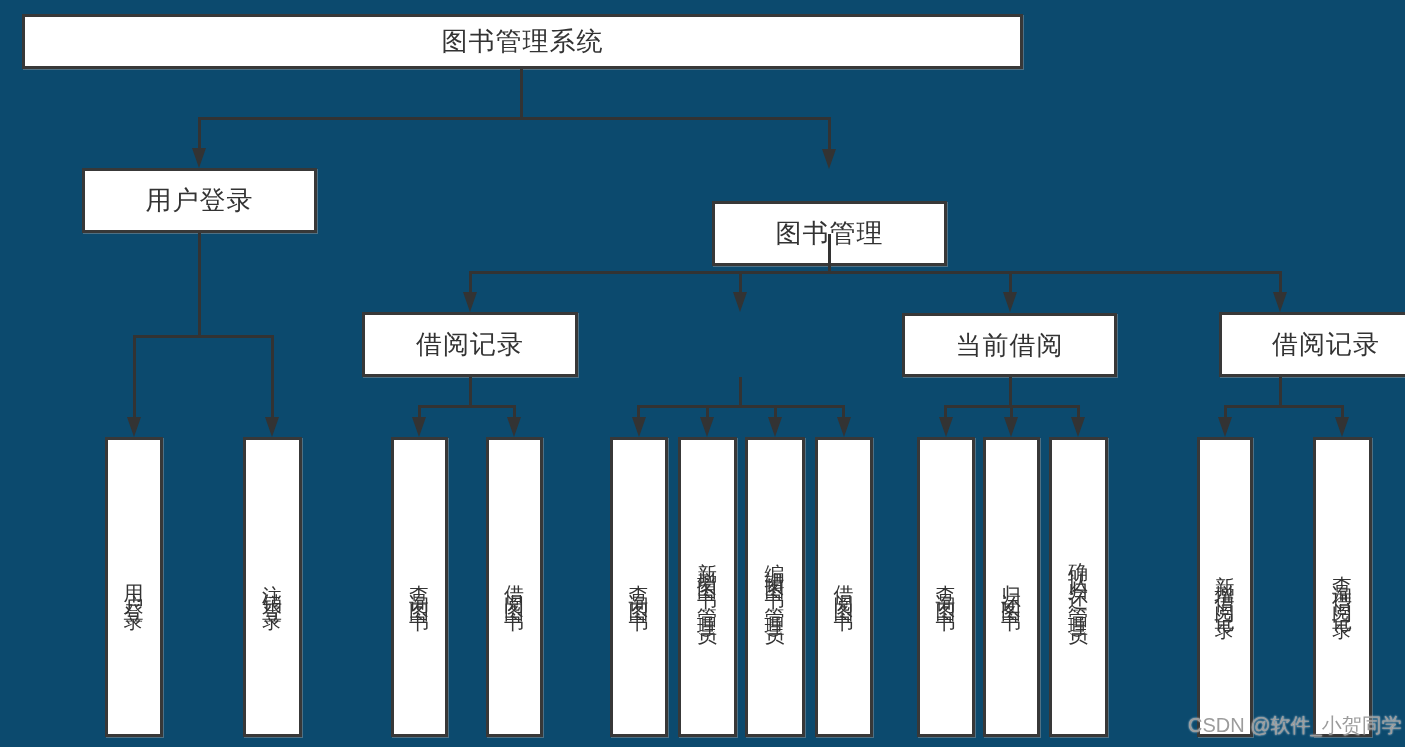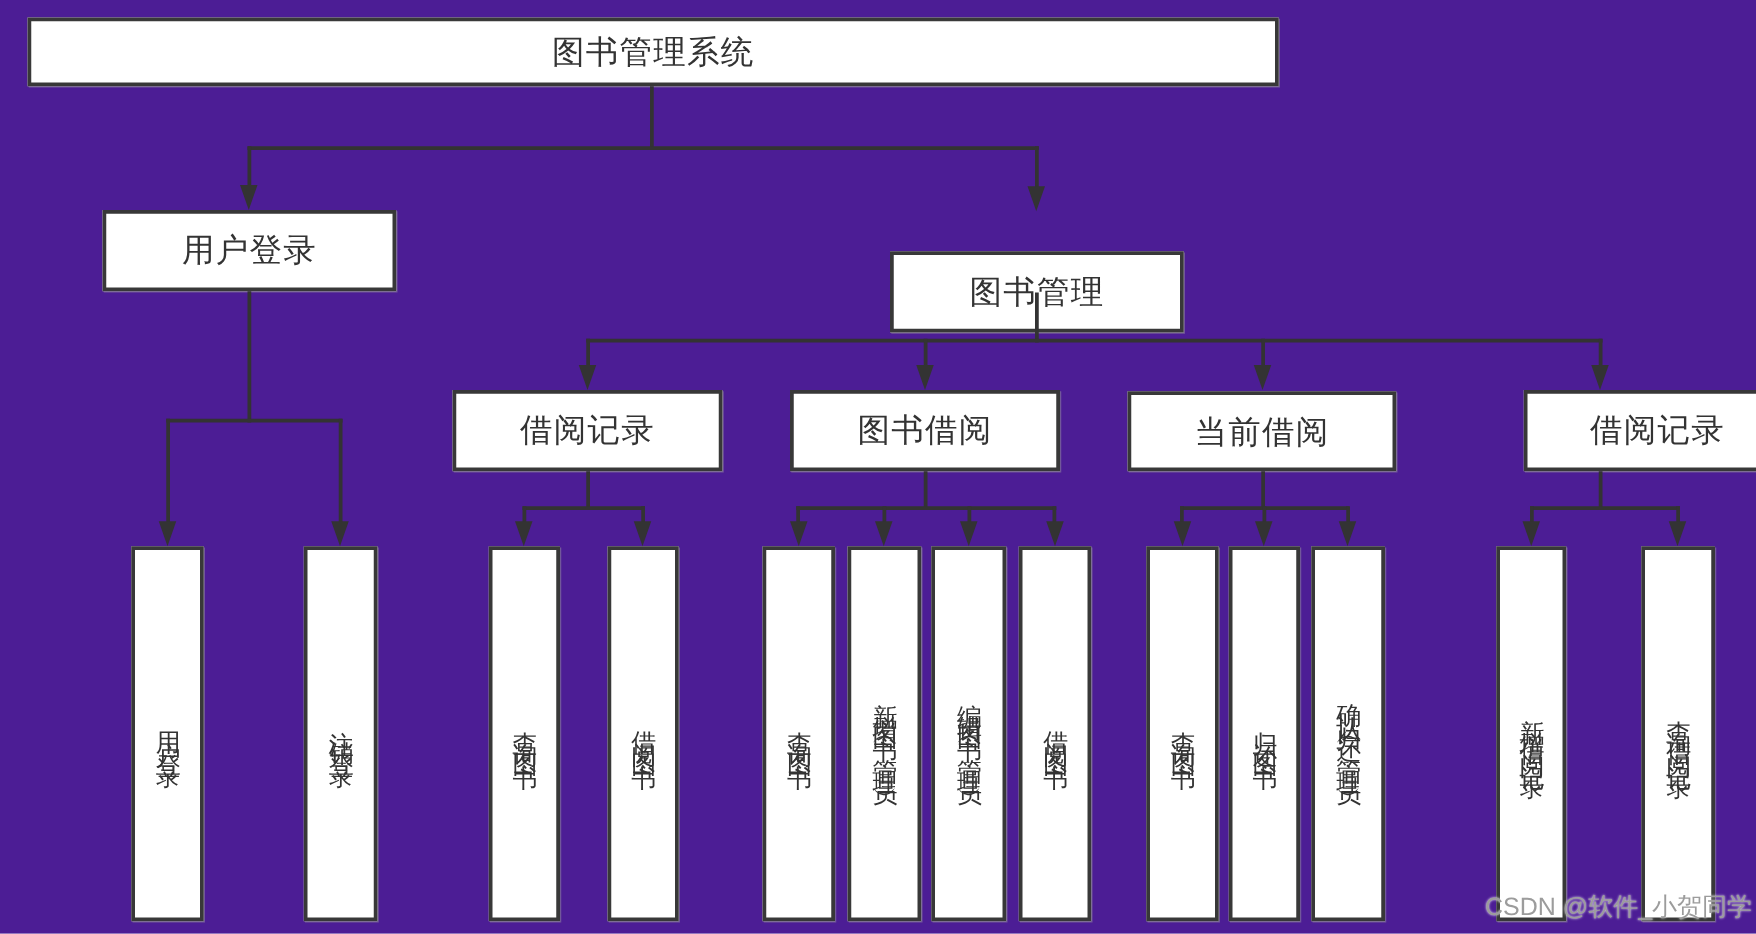--- a/index.html
+++ b/index.html
@@ -1,20 +1,20 @@
 <!DOCTYPE html>
 <html><head>
 <meta charset="utf-8">
 <style>
   html, body { margin: 0; padding: 0; background: #ffffff; }
   .canvas {
     position: relative;
     width: 1405px;
     height: 747px;
-    background: #4c1d95;
+    background: #0c4a6e;
     font-family: "Liberation Sans", "DejaVu Sans", sans-serif;
     overflow: hidden;
   }
   
   .node {
     position: absolute;
     box-sizing: border-box;
     border: 3px solid #383838;
     background: #ffffff;
     display: flex;
@@ -87,23 +87,20 @@
 
   <div class="node" style="left:82px; top:168px; width:235px; height:65px;">
     <span class="lbl">用户登录</span>
   </div>
   <div class="node" style="left:712px; top:169px; width:235px; height:65px;margin-top:32px;">
     <span class="lbl">图书管理</span>
   </div>
 
   <div class="node" style="left:362px; top:312px; width:216px; height:65px;">
     <span class="lbl">借阅记录</span>
-  </div>
-  <div class="node" style="left:632px; top:312px; width:216px; height:65px;">
-    <span class="lbl">图书借阅</span>
   </div>
   <div class="node" style="left:902px; top:313px; width:215px; height:64px;">
     <span class="lbl">当前借阅</span>
   </div>
   <div class="node" style="left:1219px; top:312px; width:214px; height:65px;">
     <span class="lbl">借阅记录</span>
   </div>
 
   <div class="leaf" style="left:105px; width:58px;">
     <span class="vtext">用户登录</span>

